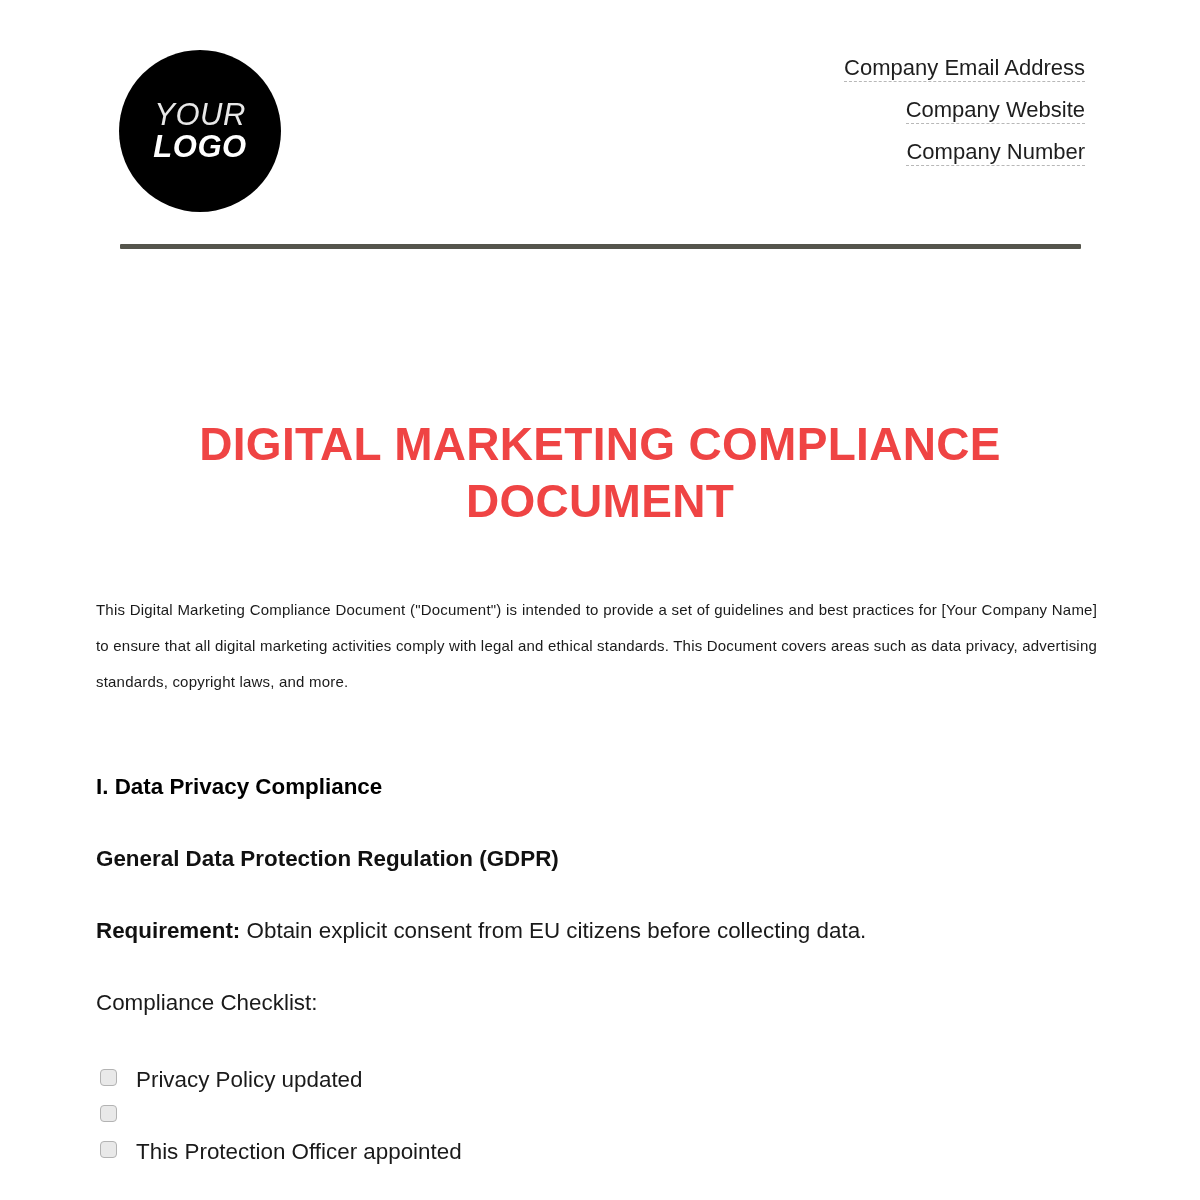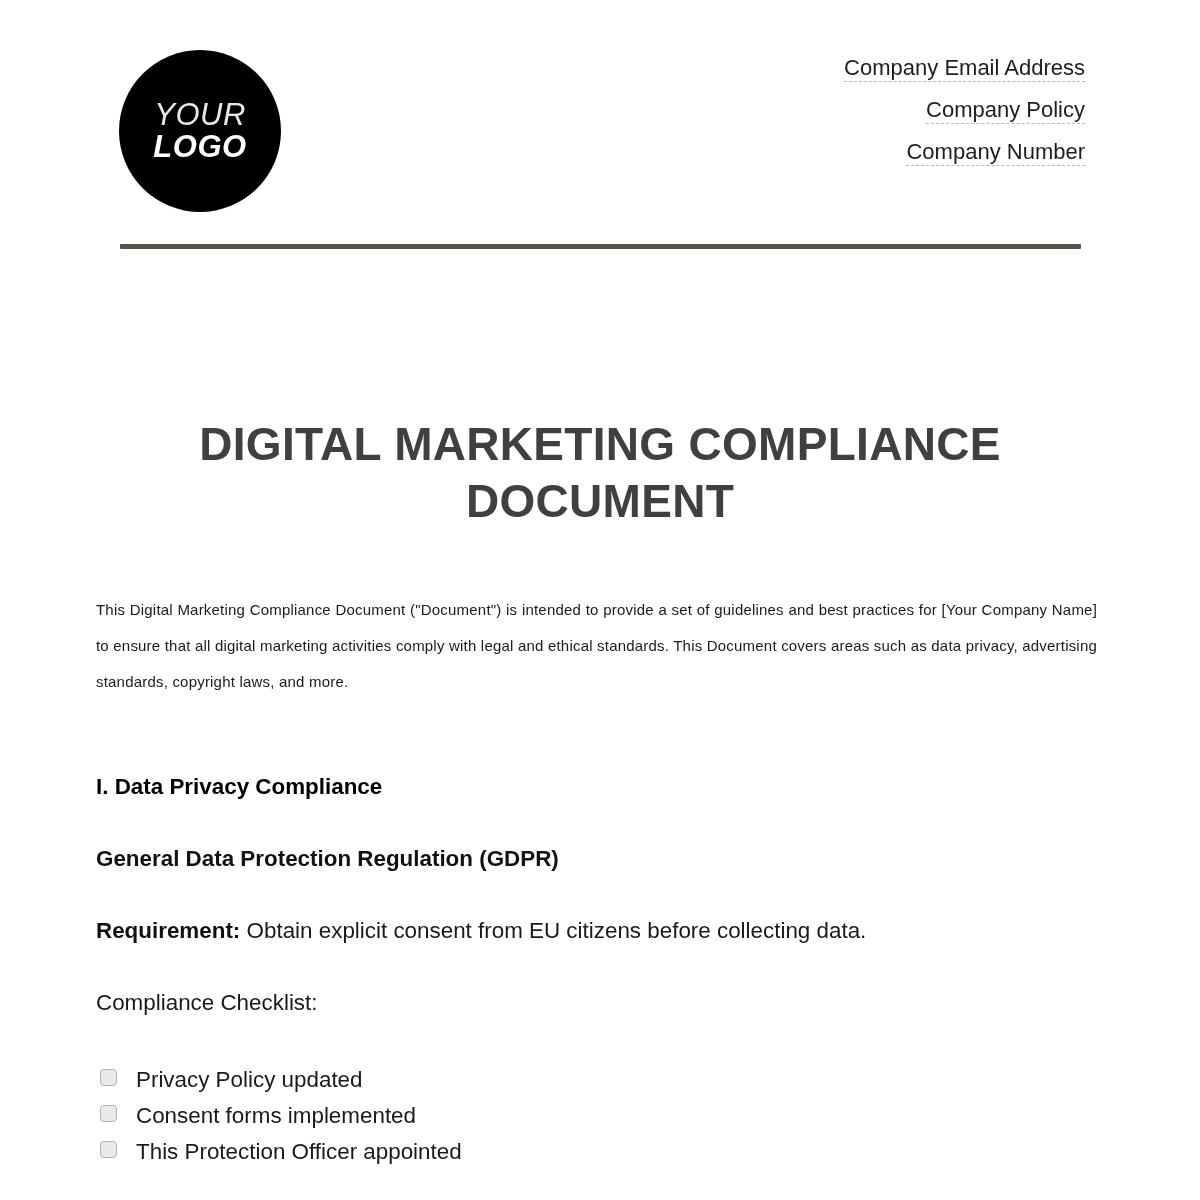--- a/index.html
+++ b/index.html
@@ -72,21 +72,21 @@
     }
     .title {
       position: absolute;
       left: 120px;
       top: 416px;
       width: 960px;
       text-align: center;
       font-size: 46px;
       font-weight: 700;
       line-height: 57px;
-      color: #404040;
+      color: #ef4444;
       letter-spacing: 0.3px;
     }
     .intro {
       position: absolute;
       left: 96px;
       top: 592px;
       width: 1001px;
       font-size: 15px;
       line-height: 36px;
       text-align: justify;
@@ -154,21 +154,21 @@
 </head>
 <body>
 
 <div class="logo">
   <div class="l1">YOUR</div>
   <div class="l2">LOGO</div>
 </div>
 
 <div class="contact">
   <div class="line"><span>Company Email Address</span></div>
-  <div class="line"><span>Company Policy</span></div>
+  <div class="line"><span>Company Website</span></div>
   <div class="line"><span>Company Number</span></div>
 </div>
 
 <div class="divider"></div>
 
 <h1 class="title" style="margin:0;">DIGITAL MARKETING COMPLIANCE DOCUMENT</h1>
 
 <p class="intro" style="margin:0;">This Digital Marketing Compliance Document ("Document") is intended to provide a set of guidelines and best practices for [Your Company Name] to ensure that all digital marketing activities comply with legal and ethical standards. This Document covers areas such as data privacy, advertising standards, copyright laws, and more.</p>
 
 <div class="h-section">I. Data Privacy Compliance</div>
@@ -181,19 +181,18 @@
 
 <div class="checklist-label">Compliance Checklist:</div>
 
 <ul class="checklist">
   <li>
     <span class="checkbox"></span>
     <span>Privacy Policy updated</span>
   </li>
   <li>
     <span class="checkbox"></span>
-    <span>Consent forms implemented</span>
   </li>
   <li>
     <span class="checkbox"></span>
     <span>This Protection Officer appointed</span>
   </li>
 </ul>
 
 </body></html>

